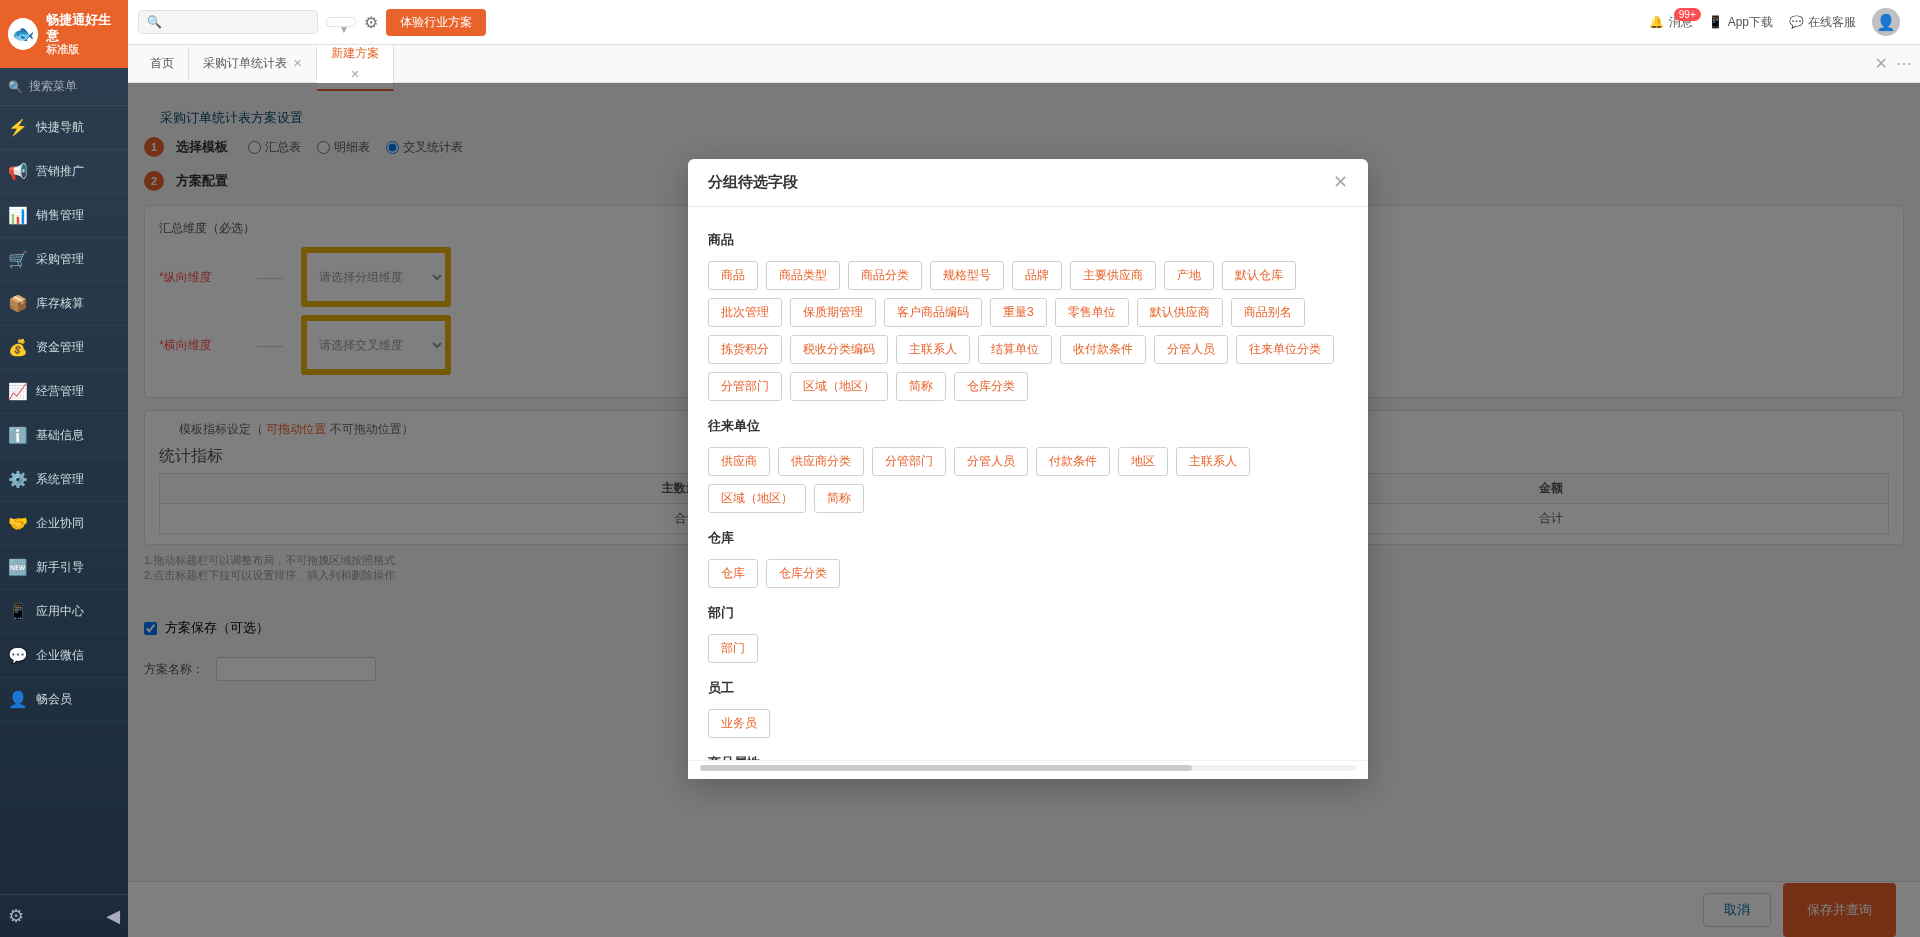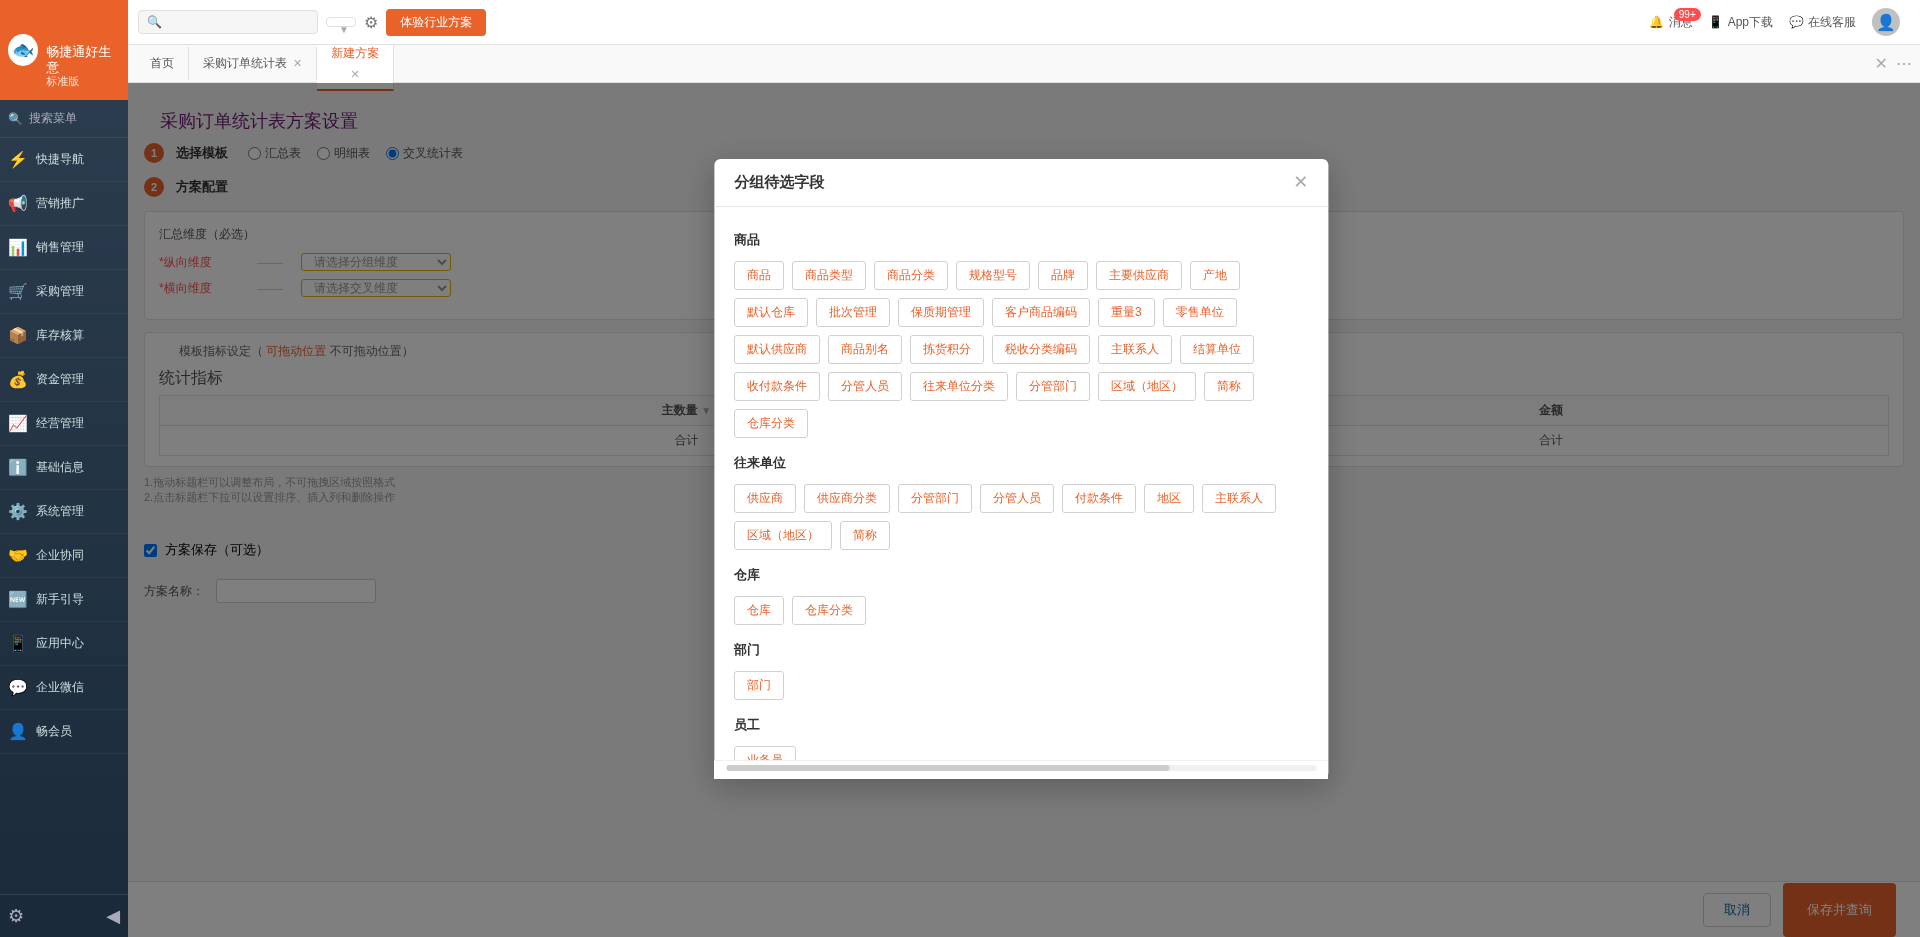--- a/index.html
+++ b/index.html
@@ -14,21 +14,21 @@
     }
     .sidebar-logo {
       width: 100%; padding: 12px 8px; display: flex; align-items: center;
       background: #e8622a; gap: 8px;
     }
     .sidebar-logo-icon {
       width: 32px; height: 32px; background: #fff; border-radius: 50%;
       display: flex; align-items: center; justify-content: center;
       font-size: 18px; color: #e8622a; font-weight: bold;
     }
-    .sidebar-logo-text { color: #fff; font-size: 13px; font-weight: normal; line-height: 1.2; margin-top: 32px; }
+    .sidebar-logo-text { color: #fff; font-size: 13px; font-weight: bold; line-height: 1.2; }
     .sidebar-search {
       width: 100%; padding: 10px 8px;
       display: flex; align-items: center; gap: 6px;
       color: #aab; font-size: 12px; cursor: pointer;
       border-bottom: 1px solid rgba(255,255,255,0.08);
     }
     .sidebar-item {
       width: 100%; padding: 12px 8px;
       display: flex; align-items: center; gap: 8px;
       color: #cdd; font-size: 12px; cursor: pointer;
@@ -92,33 +92,33 @@
     .tabs-right { margin-left: auto; display: flex; align-items: center; gap: 8px; }
     .tabs-right-btn { font-size: 16px; color: #aaa; cursor: pointer; }
 
     
     .main-content {
       position: fixed; left: 128px; top: 83px; right: 0; bottom: 0;
       background: #f5f5f5; overflow: auto;
       display: flex; flex-direction: column;
     }
     .content-header {
-      background: #f5f5f5; padding: 10px 16px; font-size: 18px; color: #701a75;
+      background: #f5f5f5; padding: 10px 16px; font-size: 13px; color: #0c4a6e;
     }
 
     
     .overlay {
       position: fixed; left: 128px; top: 83px; right: 0; bottom: 0;
       background: rgba(0,0,0,0.5); z-index: 200;
     }
 
     
     .dialog {
       position: fixed; left: 50%; top: 50%; transform: translate(-40%, -50%);
-      width: 614px; max-height: 620px;
+      width: 680px; max-height: 620px;
       background: #fff; border-radius: 6px; box-shadow: 0 8px 32px rgba(0,0,0,0.25);
       z-index: 300; display: flex; flex-direction: column;
     }
     .dialog-header {
       padding: 14px 20px; border-bottom: 1px solid #e8e8e8;
       display: flex; align-items: center; justify-content: space-between;
       flex-shrink: 0;
     }
     .dialog-title { font-size: 15px; font-weight: bold; color: #333; }
     .dialog-close {
@@ -153,21 +153,21 @@
     .step-label { font-size: 13px; font-weight: bold; color: #333; }
     .radio-group { display: flex; align-items: center; gap: 16px; margin-left: 8px; }
     .radio-item { display: flex; gap: 4px; font-size: 12px; color: #555; }
     .section-box {
       background: #fff; border: 1px solid #e0e0e0; border-radius: 4px;
       padding: 14px; margin-bottom: 12px;
     }
     .form-row { display: flex; align-items: center; gap: 12px; margin-bottom: 8px; }
     .form-label { font-size: 12px; color: #666; min-width: 80px; }
     .form-select {
-      border: 1px solid #eab308; border-radius: 3px; padding: 0 8px;
+      border: 6px solid #eab308; border-radius: 3px; padding: 16px 8px;
       font-size: 12px; color: #999; min-width: 150px; background: #fff;
     }
     .required { color: #ff4d4f; }
     .indicator-box {
       background: #fff; border: 1px solid #e0e0e0; border-radius: 4px; padding: 10px 14px;
     }
     .indicator-title { font-size: 12px; color: #666; margin-bottom: 8px; margin-left: 20px; }
     .indicator-table { width: 100%; border-collapse: collapse; font-size: 12px; }
     .indicator-table th, .indicator-table td {
       border: 1px solid #e0e0e0; padding: 6px 10px; text-align: center; color: #555;

